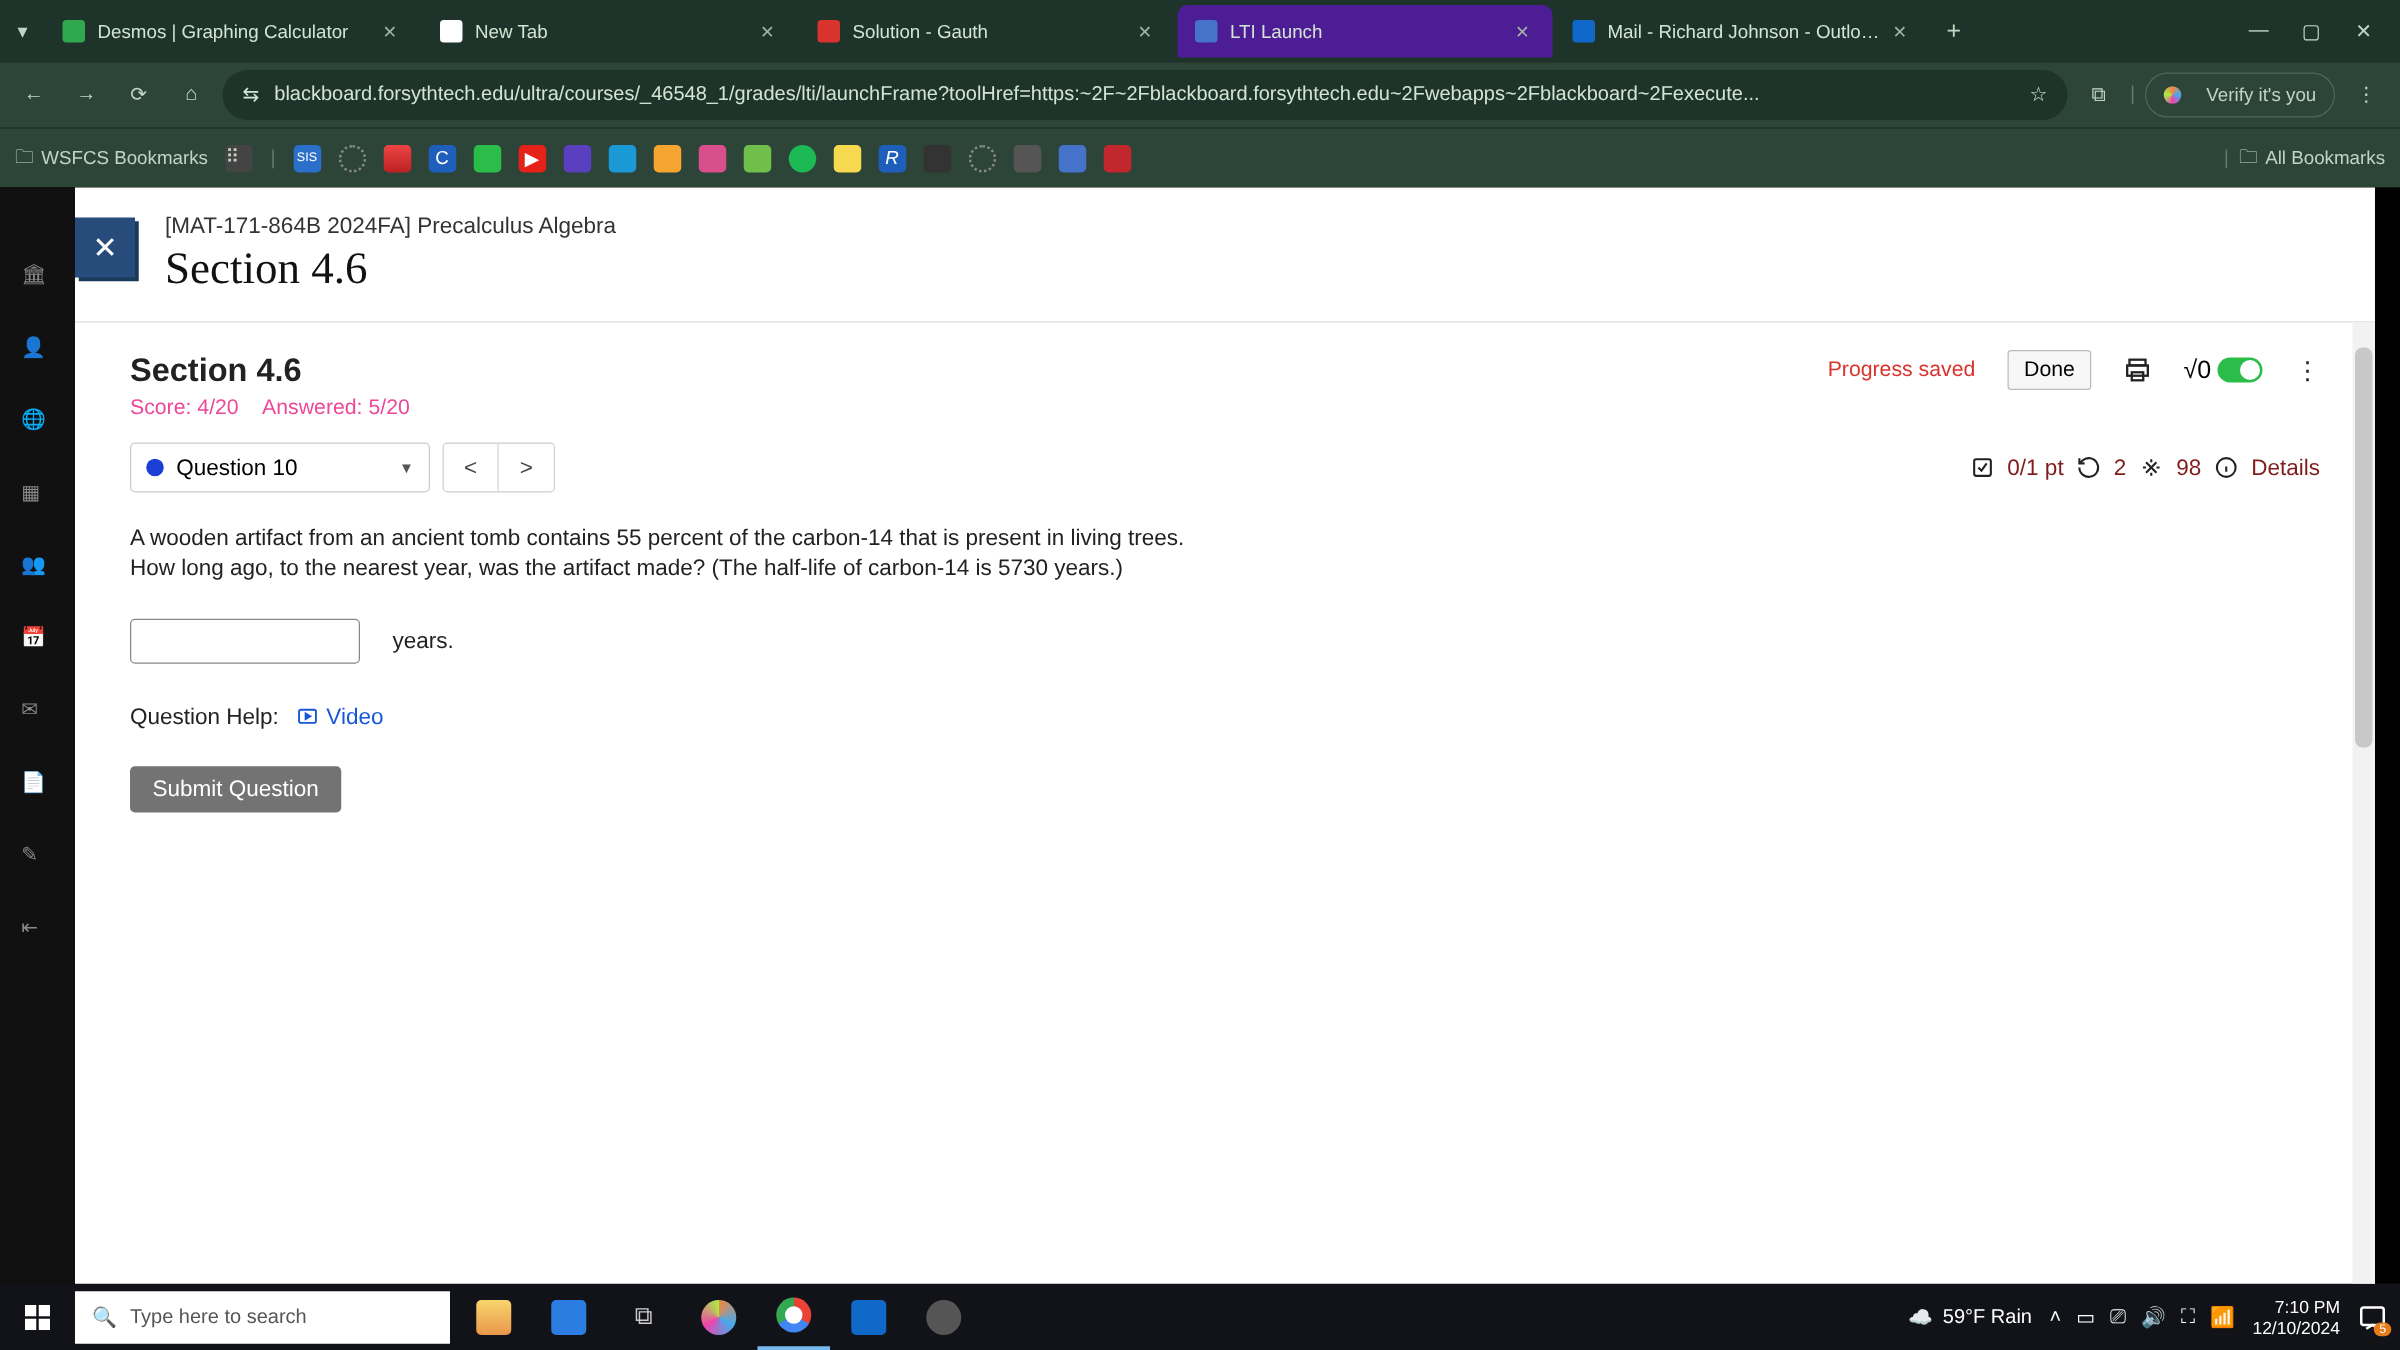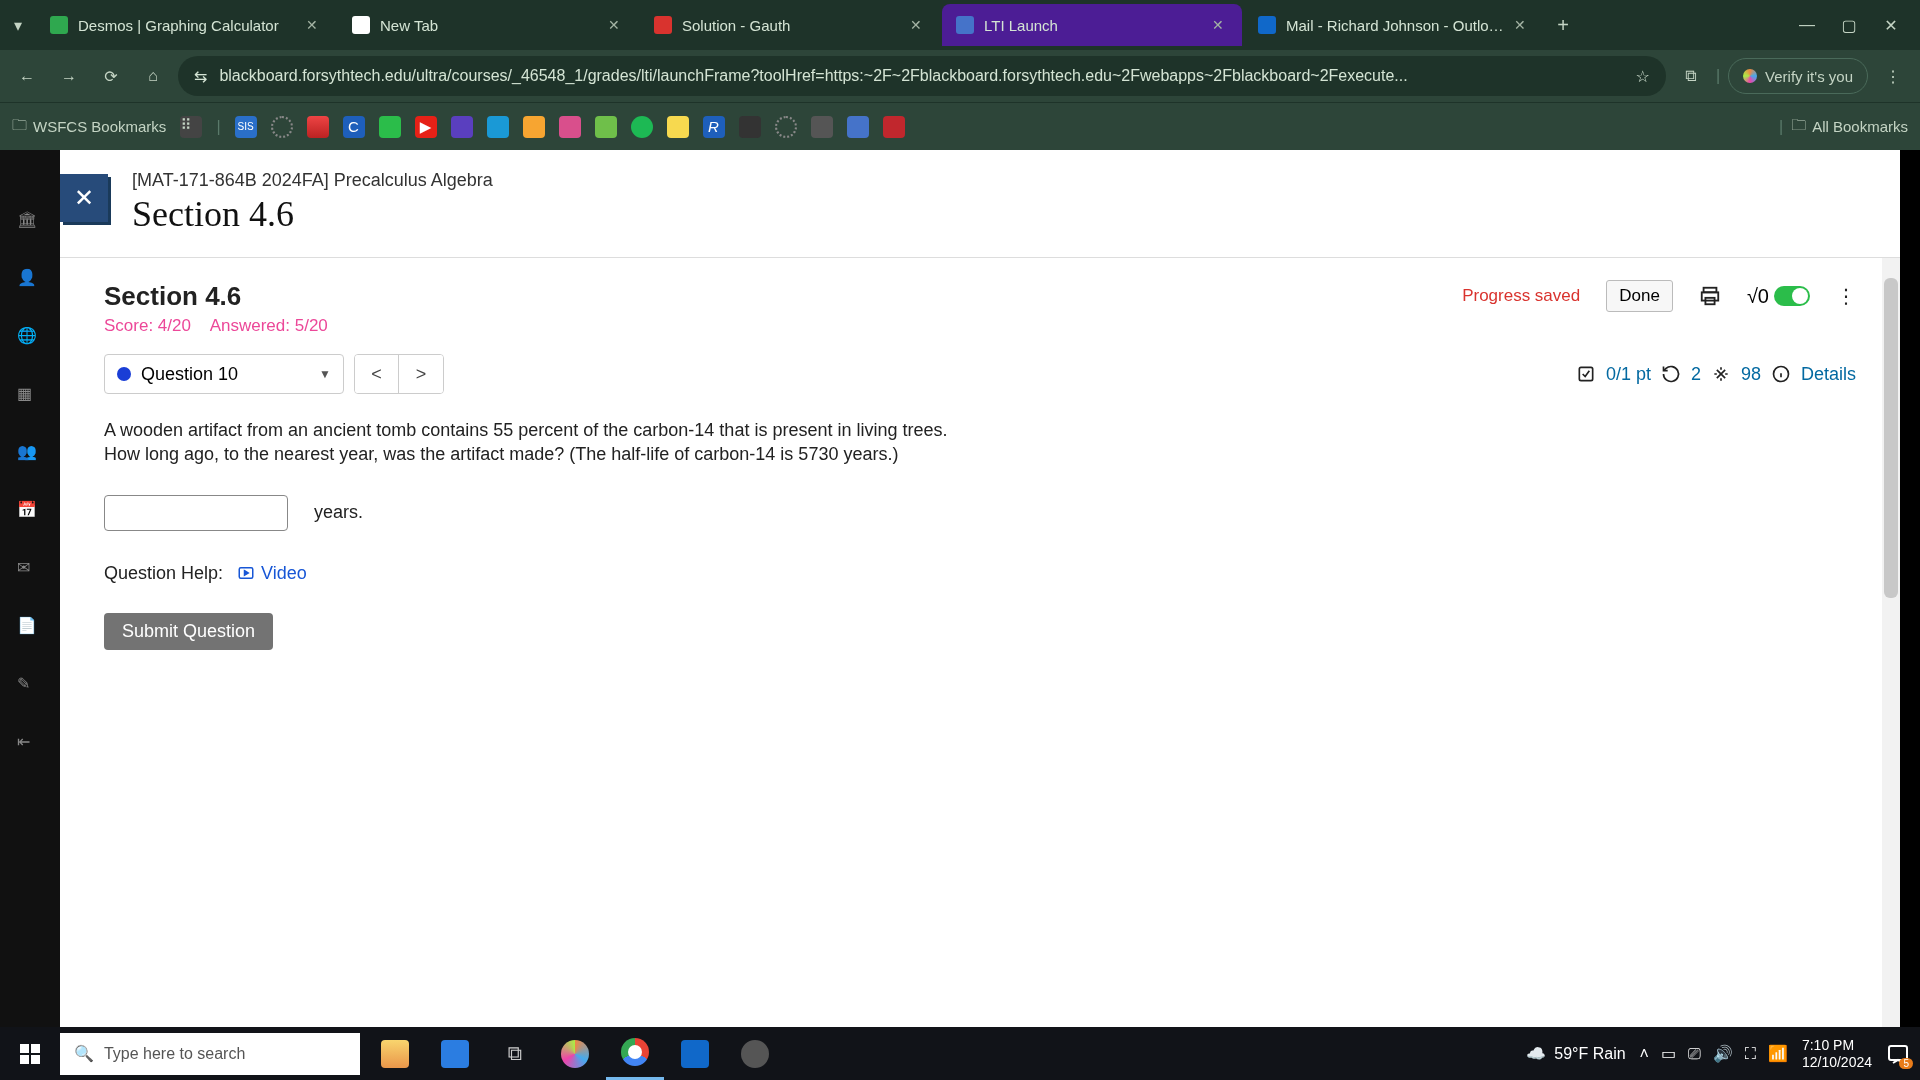--- a/index.html
+++ b/index.html
@@ -14,21 +14,21 @@
 .tab .title{white-space:nowrap;overflow:hidden;text-overflow:ellipsis;flex:1;color:#d4e4d4}
 .tab .close{width:16px;height:16px;font-size:14px;color:#a4b4a4;flex:0 0 16px}
 .newtab{width:34px;height:34px;display:flex;align-items:center;justify-content:center;color:#c4d4c4;font-size:20px;cursor:pointer}
 .win-ctrls{display:flex;margin-left:auto;gap:24px;padding-right:12px}
 .win-ctrls div{width:18px;height:18px;cursor:pointer;display:flex;align-items:center;justify-content:center;color:#c4d4c4}
 
 .browser-nav{height:52px;background:#2d4539;display:flex;align-items:center;padding:0 10px;gap:8px;color:#c4d4c4}
 .nav-btn{width:34px;height:34px;display:flex;align-items:center;justify-content:center;cursor:pointer;border-radius:50%}
 .url-bar{flex:1;height:40px;background:#1e3329;border-radius:20px;display:flex;align-items:center;padding:0 16px;gap:12px;font-size:16px;color:#d4e4d4}
 .url-text{flex:1;white-space:nowrap;overflow:hidden;text-overflow:ellipsis}
-.verify-btn{height:36px;padding:0 14px;border:1px solid #4a6a5a;border-radius:18px;display:flex;align-items:center;gap:8px;font-size:15px;cursor:pointer}
+.verify-btn{height:36px;padding:0 14px;border:1px solid #4a6a5a;border-radius:18px;display:flex;align-items:center;gap:20px;font-size:15px;cursor:pointer}
 .verify-dot{width:14px;height:14px;border-radius:50%;background:conic-gradient(#e84,#4ae,#e4a,#ae4,#e84)}
 
 .bookmarks{height:48px;background:#2d4539;display:flex;align-items:center;padding:0 12px;gap:14px;border-top:1px solid #1e3329;color:#c4d4c4}
 .bk-item{display:flex;align-items:center;gap:6px;font-size:15px;cursor:pointer}
 .bk-icon{width:22px;height:22px;border-radius:4px}
 .bk-sep{color:#5a7a6a}
 .bk-right{margin-left:auto;display:flex;align-items:center;gap:8px}
 
 
 .page{position:relative;background:#000;height:calc(100% - 50px - 52px - 48px - 53px);display:flex}
@@ -55,21 +55,21 @@
 .score-row{font-size:17px;color:#ec4899;margin-bottom:18px}
 .score-row .ans{margin-left:14px}
 
 .q-bar{display:flex;align-items:center;gap:10px;margin-bottom:24px}
 .q-select{border:1px solid #ccc;border-radius:4px;padding:0 12px;height:40px;display:flex;align-items:center;gap:10px;font-size:18px;cursor:pointer;min-width:240px}
 .q-dot{width:14px;height:14px;border-radius:50%;background:#1a3ed6}
 .q-caret{margin-left:auto;font-size:12px;color:#555}
 .q-nav{border:1px solid #ccc;border-radius:4px;display:flex;height:40px;overflow:hidden}
 .q-nav button{width:44px;border:none;background:#fff;font-size:18px;cursor:pointer;color:#444}
 .q-nav button:first-child{border-right:1px solid #ccc}
-.q-right{margin-left:auto;display:flex;align-items:center;gap:10px;color:#0369a1;font-size:18px}
+.q-right{margin-left:auto;display:flex;align-items:center;gap:10px;color:#7f1d1d;font-size:18px}
 .q-right svg{width:20px;height:20px}
 
 .q-body{font-size:18px;color:#222;line-height:1.35;font-family:"Comic Sans MS","Segoe UI",sans-serif}
 .q-text{margin-bottom:28px;max-width:900px}
 .ans-row{display:flex;align-items:center;gap:26px;margin-bottom:30px}
 .ans-input{width:184px;height:36px;border:1px solid #888;border-radius:4px;padding:0 8px;font-size:17px}
 .help-row{display:flex;align-items:center;gap:14px;font-size:18px;margin-bottom:28px;font-family:"Segoe UI",sans-serif}
 .video-link{color:#1756d6;cursor:pointer;display:flex;align-items:center;gap:6px}
 .video-link svg{width:18px;height:18px}
 .submit-btn{background:#737373;color:#fff;border:none;padding:8px 18px;font-size:18px;border-radius:4px;cursor:pointer}
@@ -81,21 +81,21 @@
 .start{width:60px;height:100%;display:flex;align-items:center;justify-content:center;cursor:pointer}
 .win-logo{width:20px;height:20px;display:grid;grid-template-columns:1fr 1fr;grid-template-rows:1fr 1fr;gap:2px}
 .win-logo span{background:#fff}
 .search-box{height:42px;background:#fff;color:#555;display:flex;align-items:center;padding:0 14px;gap:10px;width:300px}
 .tb-apps{display:flex;align-items:center;gap:2px;padding-left:6px}
 .tb-apps .app{width:58px;height:53px;display:flex;align-items:center;justify-content:center;cursor:pointer}
 .tb-apps .app.active{border-bottom:3px solid #76b9ed}
 .tray{margin-left:auto;display:flex;align-items:center;gap:14px;padding-right:10px}
 .weather{display:flex;align-items:center;gap:8px}
 .tray-icons{display:flex;align-items:center;gap:12px;color:#fff}
-.clock{font-size:14px;line-height:1.15}
+.clock{text-align:right;font-size:14px;line-height:1.15}
 .notif{width:24px;height:24px;cursor:pointer}
 
 svg{display:block}
 </style>
 </head>
 <body>
 
 <div class="browser-top">
   <div class="tabs-sel">▾</div>
   <div class="tab">

